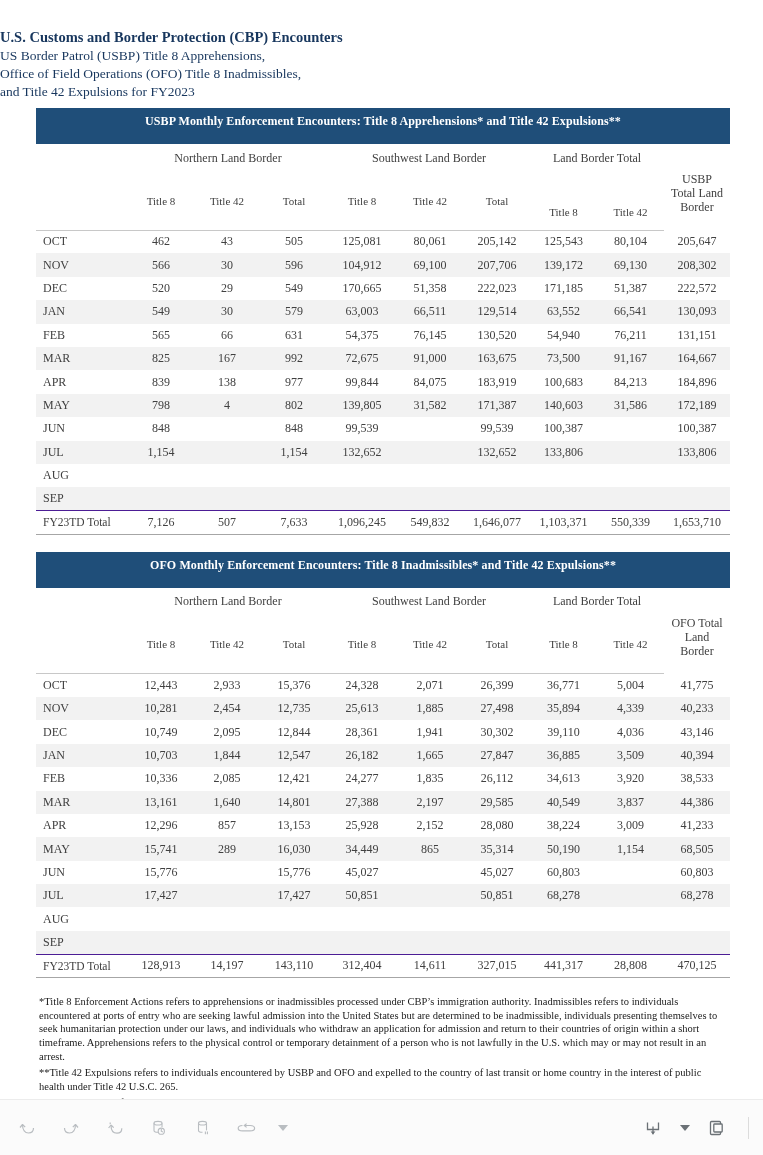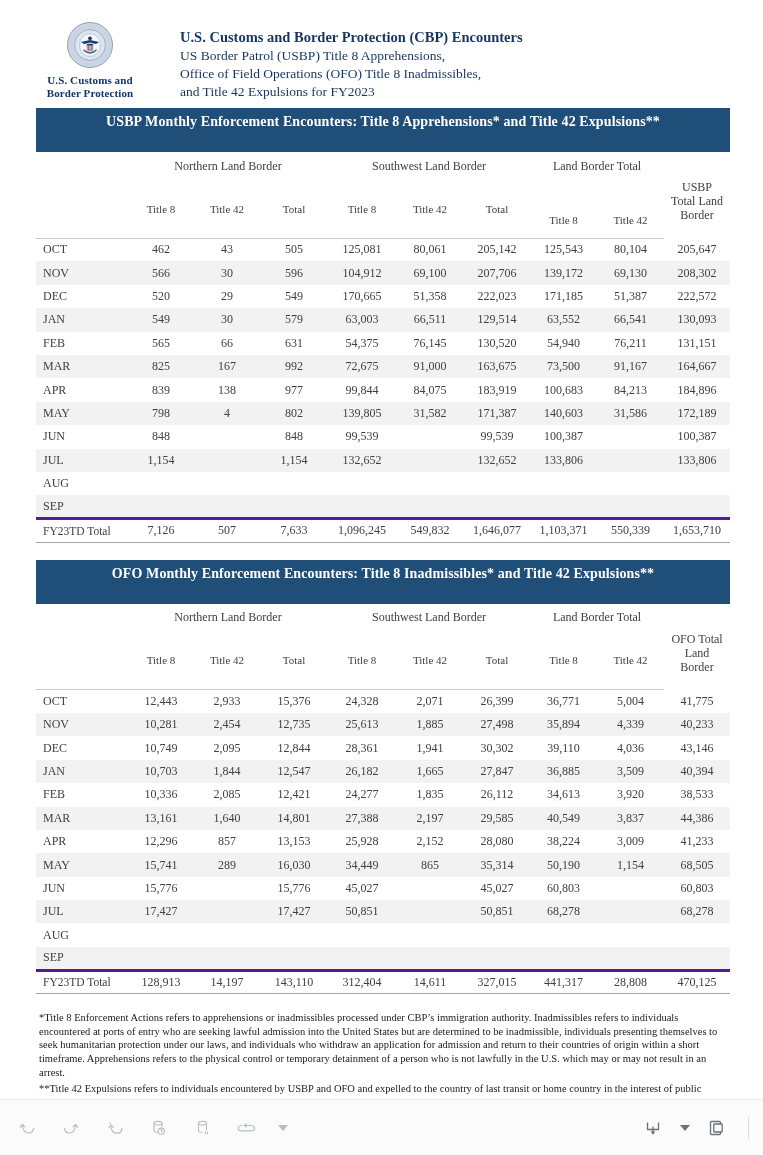--- a/index.html
+++ b/index.html
@@ -80,23 +80,23 @@
     color: #17365d;
   }
 
   
   .table-wrap { padding: 0 33px 0 36px; }
   .band {
     background: #1f4e79;
     color: #ffffff;
     text-align: center;
     font-weight: bold;
-    font-size: 14px;
+    font-size: 12px;
     line-height: 21px;
-    padding: 3px 0 20px 0;
+    padding: 3px 0 12px 0;
     letter-spacing: .1px;
   }
   table.cbp {
     width: 694px;
     border-collapse: collapse;
     table-layout: fixed;
     font-size: 11.5px;
     color: #3a3a3a;
     font-family: Liberation Serif, serif;
   }
@@ -142,21 +142,21 @@
 
   tbody tr td { height: 23.4px; font-size: 12px; color: #404040; }
   tbody tr.alt td { background: #f2f2f2; }
   tbody tr td.month {
     text-align: left;
     padding-left: 7px;
     font-size: 12px;
     color: #404040;
   }
   tbody tr.total-row td {
-    border-top: 3px solid #4c1d95;
+    border-top: 1px solid #4c1d95;
     border-bottom: 1px solid #a6a6a6;
   }
   tbody tr.total-row td.month { font-size: 11.5px; }
   thead tr.hdr-row2 th { border-bottom: 1px solid #c8c8c8; }
   tbody tr:first-child td { border-top: none; margin-top: 32px; }
 
   .tbl-gap { height: 17px; }
 
   
   .notes {
@@ -200,39 +200,20 @@
   .tb-sep {
     width: 1px; height: 22px; background: #dcdcdc; margin-left: 4px;
   }
 </style>
 </head>
 <body>
 
 <div class="page">
 
   <div class="doc-header">
-    <div class="logo-block">
-      <div class="seal">
-        <svg class="seal-eagle" viewBox="0 0 24 26">
-          <ellipse cx="12" cy="13" rx="10.5" ry="11.5" fill="#f3f6fa" stroke="#9aabc2" stroke-width="0.6"></ellipse>
-          <path d="M3 10 L12 8 L21 10 L18 12 L12 10.5 L6 12 Z" fill="#1b3a6b"></path>
-          <circle cx="12" cy="6.3" r="1.9" fill="#1b3a6b"></circle>
-          <rect x="9.2" y="12" width="5.6" height="6.2" rx="0.6" fill="#e8ebf0" stroke="#1b3a6b" stroke-width="0.5"></rect>
-          <rect x="9.2" y="12" width="5.6" height="1.6" fill="#1b3a6b"></rect>
-          <rect x="10.1" y="14" width="0.7" height="4.2" fill="#b4222c"></rect>
-          <rect x="11.6" y="14" width="0.7" height="4.2" fill="#b4222c"></rect>
-          <rect x="13.1" y="14" width="0.7" height="4.2" fill="#b4222c"></rect>
-          <path d="M5.5 17 Q12 23 18.5 17 L18.5 19 Q12 24.5 5.5 19 Z" fill="#1b3a6b" opacity="0.75"></path>
-        </svg>
-      </div>
-      <div class="logo-text">
-        <div>U.S. Customs and</div>
-        <div>Border Protection</div>
-      </div>
-    </div>
     <div class="title-block">
       <div class="title-main">U.S. Customs and Border Protection (CBP) Encounters</div>
       <div class="title-sub">US Border Patrol (USBP) Title 8 Apprehensions,</div>
       <div class="title-sub">Office of Field Operations (OFO) Title 8 Inadmissibles,</div>
       <div class="title-sub">and Title 42 Expulsions for FY2023</div>
     </div>
   </div>
 
   <div class="table-wrap">
     <div class="band">USBP Monthly Enforcement Encounters: Title 8 Apprehensions* and Title 42 Expulsions**</div>

